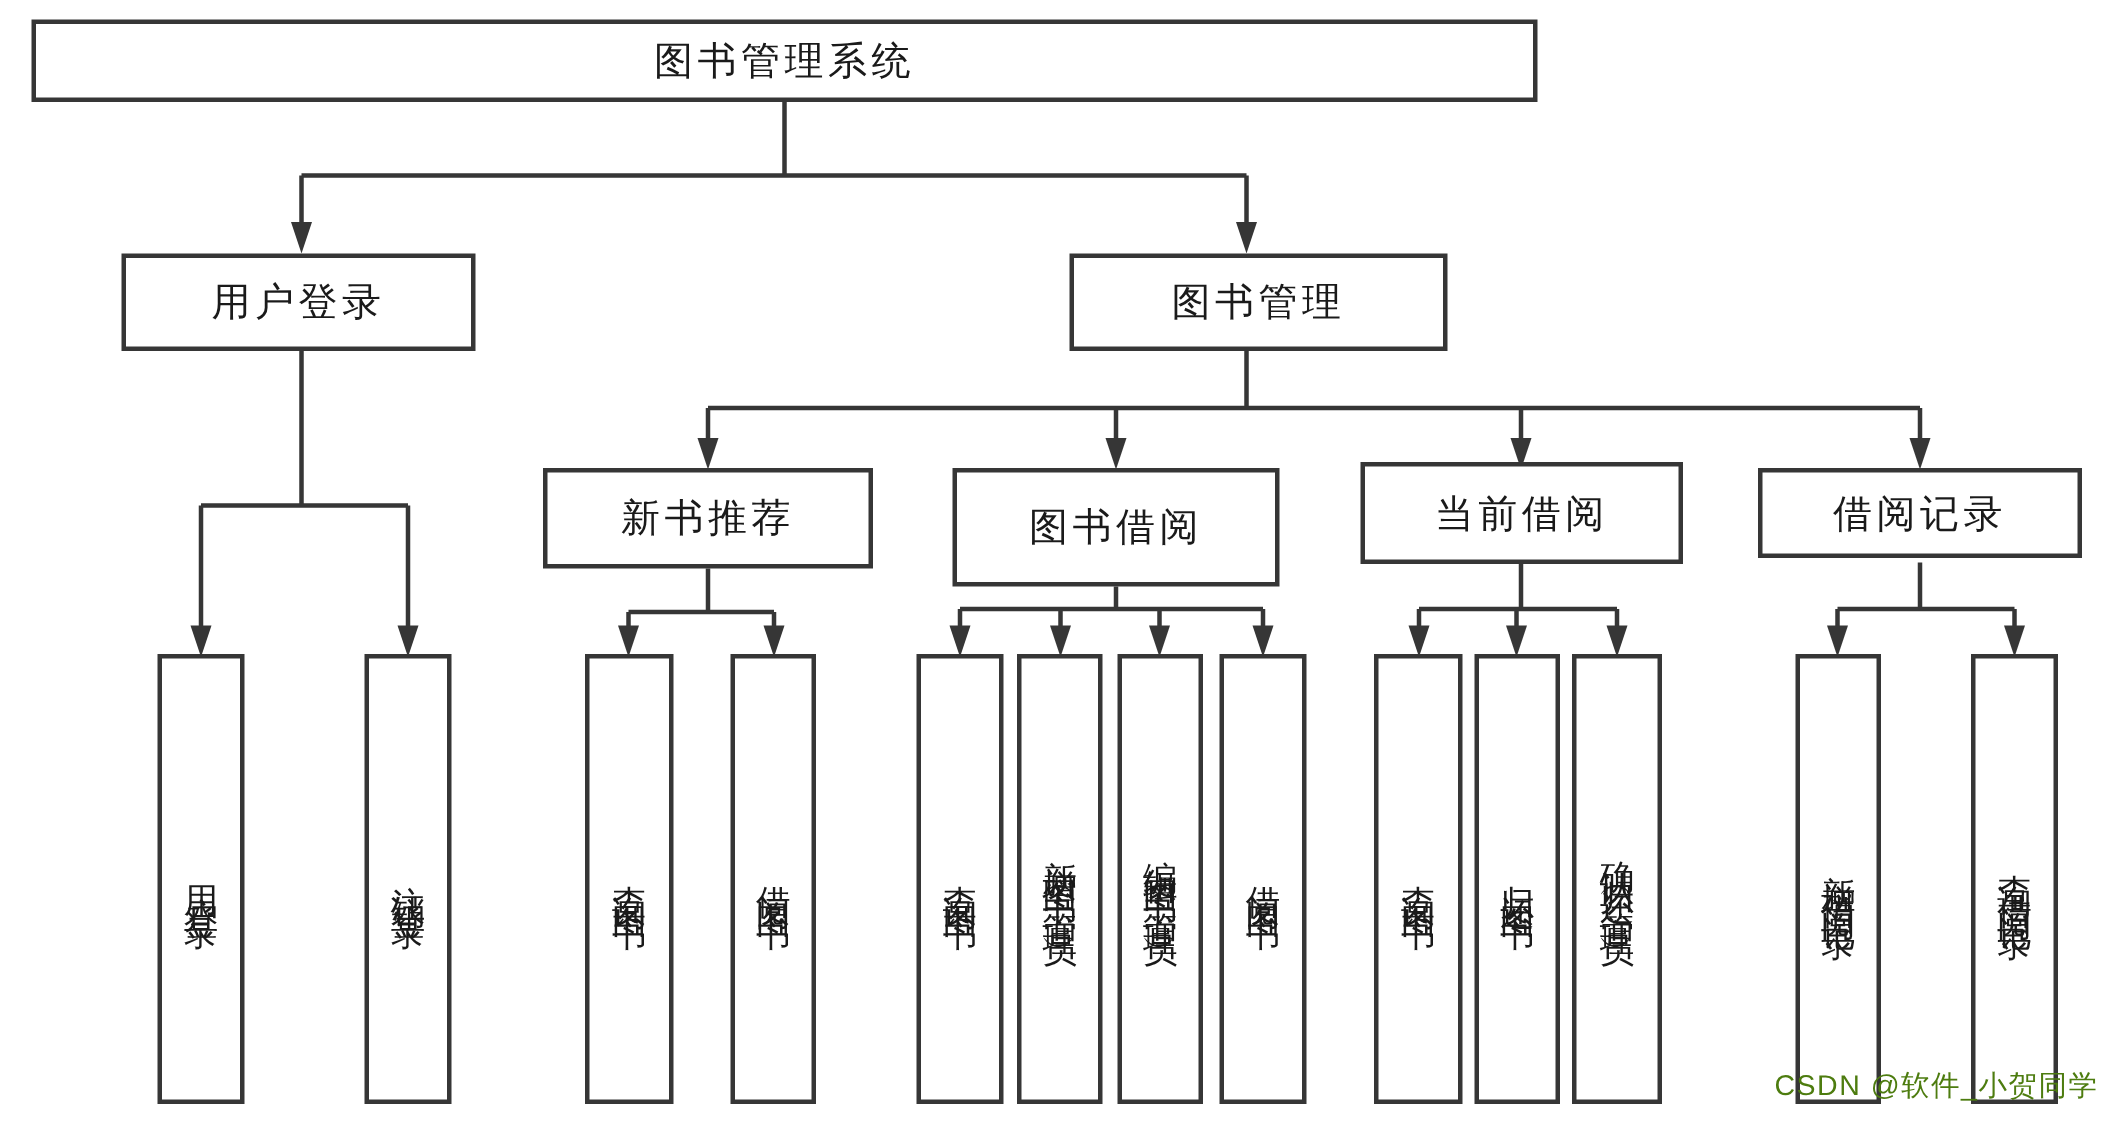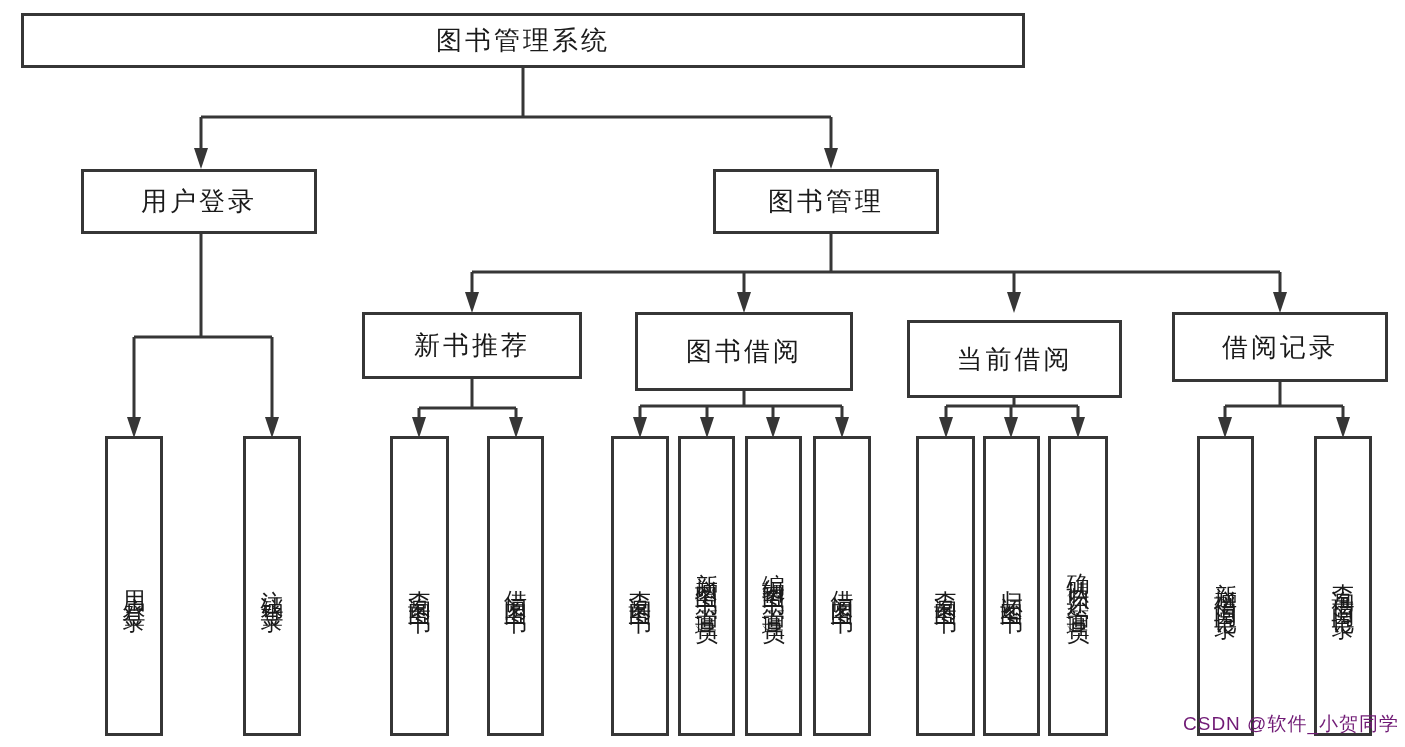--- a/index.html
+++ b/index.html
@@ -49,21 +49,21 @@
     line-height: 1;
     letter-spacing: 7px;
     color: #1a1a1a;
   }
   #watermark {
     position: absolute;
     left: 1183px;
     top: 711px;
     z-index: 5;
     font-size: 19px;
-    color: #701a75;
+    color: #4d7c0f;
     white-space: nowrap;
     letter-spacing: 1px;
   }
 </style>
 </head>
 <body>
 
 <div id="canvas">
 
   <svg id="connectors" width="1405" height="747" viewBox="0 0 1405 747">
@@ -124,34 +124,34 @@
     <use href="#ah" x="1343" y="438"></use>
   </svg>
 
   <div class="node hnode" style="left:21px; top:13px; width:1004px; height:55px">
     <span>图书管理系统</span>
   </div>
 
   <div class="node hnode" style="left:81px; top:169px; width:236px; height:65px">
     <span>用户登录</span>
   </div>
-  <div class="node hnode" style="left:713px; top:169px; width:226px; height:65px">
+  <div class="node hnode" style="left:713px; top:169px; width:252px; height:65px">
     <span>图书管理</span>
   </div>
 
   <div class="node hnode" style="left:362px; top:312px; width:220px; height:67px">
     <span>新书推荐</span>
   </div>
   <div class="node hnode" style="left:635px; top:312px; width:218px; height:79px">
     <span>图书借阅</span>
   </div>
-  <div class="node hnode" style="left:907px; top:320px; width:215px; height:78px">
+  <div class="node hnode" style="left:907px; top:308px; width:215px; height:68px">
     <span>当前借阅</span>
   </div>
-  <div class="node hnode" style="left:1172px; top:312px; width:216px; height:70px">
+  <div class="node hnode" style="left:1172px; top:312px; width:216px; height:60px">
     <span>借阅记录</span>
   </div>
 
   <div class="node vnode" style="left:105px; width:58px">
     <span>用户登录</span>
   </div>
   <div class="node vnode" style="left:243px; width:58px">
     <span>注销登录</span>
   </div>
 

